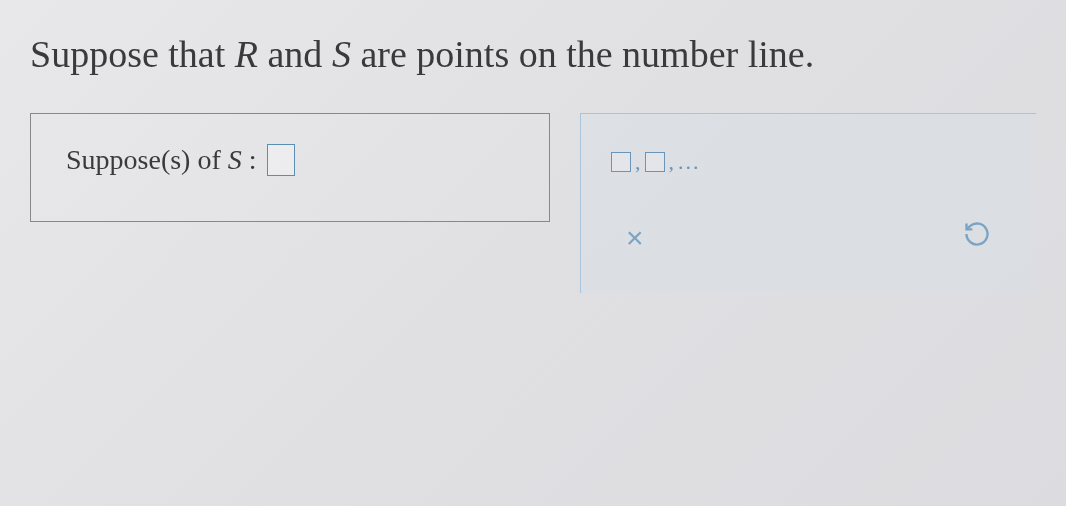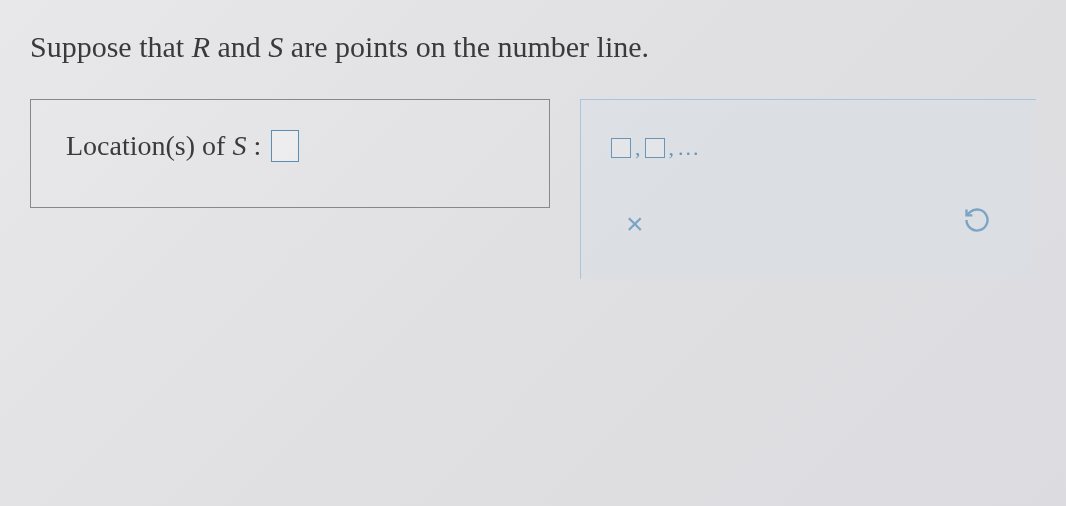--- a/index.html
+++ b/index.html
@@ -11,21 +11,21 @@
       width: 1066px;
       height: 506px;
       background: linear-gradient(135deg, #e8e8ea 0%, #e0e0e3 50%, #dcdce0 100%);
       font-family: Georgia, 'Times New Roman', serif;
       color: #3a3a3a;
       padding: 20px 30px;
       position: relative;
       overflow: hidden;
     }
     .problem-text {
-      font-size: 30px;
+      font-size: 38px;
       line-height: 1.8;
       margin-bottom: 25px;
     }
     .problem-text p {
       margin-bottom: 10px;
     }
     .italic-var {
       font-style: italic;
       font-family: 'Times New Roman', serif;
     }
@@ -112,21 +112,21 @@
 <div class="problem-text">
   <p>
     <span>Suppose that </span><span class="italic-var">R</span><span> and </span><span class="italic-var">S</span><span> are points on the number line.</span>
   </p>
 </div>
 
 <div class="answer-row">
   <div class="answer-box">
     <div class="answer-label">
       <span>
-        <span>Location(s) of </span><span class="italic-var">S</span><span>  :</span>
+        <span>Suppose(s) of </span><span class="italic-var">S</span><span>  :</span>
       </span>
       <span class="input-placeholder"></span>
     </div>
   </div>
 
   <div class="side-panel">
     <div class="list-hint">
       <span class="small-square"></span>
         <span class="small-comma">,</span>
         <span class="small-square"></span>

